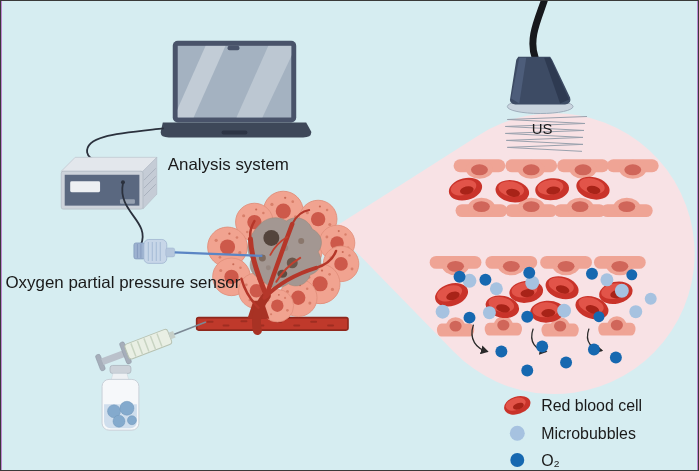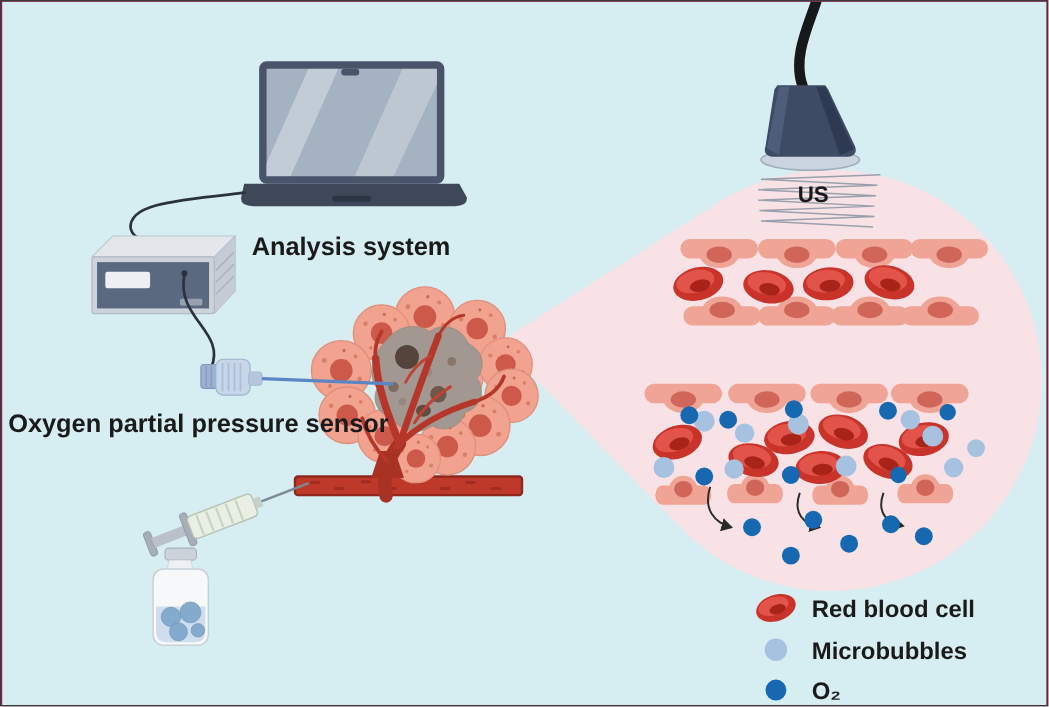--- a/index.html
+++ b/index.html
@@ -1,23 +1,22 @@
 <!DOCTYPE html>
 <html><head>
 <meta charset="utf-8">
 <style>
   html,body{margin:0;padding:0;background:#ffffff;}
   .stage{
     position:relative;
     width:697px;height:469px;
     border:1px solid #3a3a3a;
-    background:#be185d;
+    background:#a21caf;
     overflow:hidden;
     font-family:"Liberation Sans","DejaVu Sans",sans-serif;
-    font-weight:bold;
   }
   svg{display:block}
   text{
     font-family:"Liberation Sans","DejaVu Sans",sans-serif;
     fill:#1a1a1a;
   }
   .lbl{font-size:17px;}
   .lbl-us{font-size:15px;}
   .lbl-legend{font-size:16px;}
 </style>

